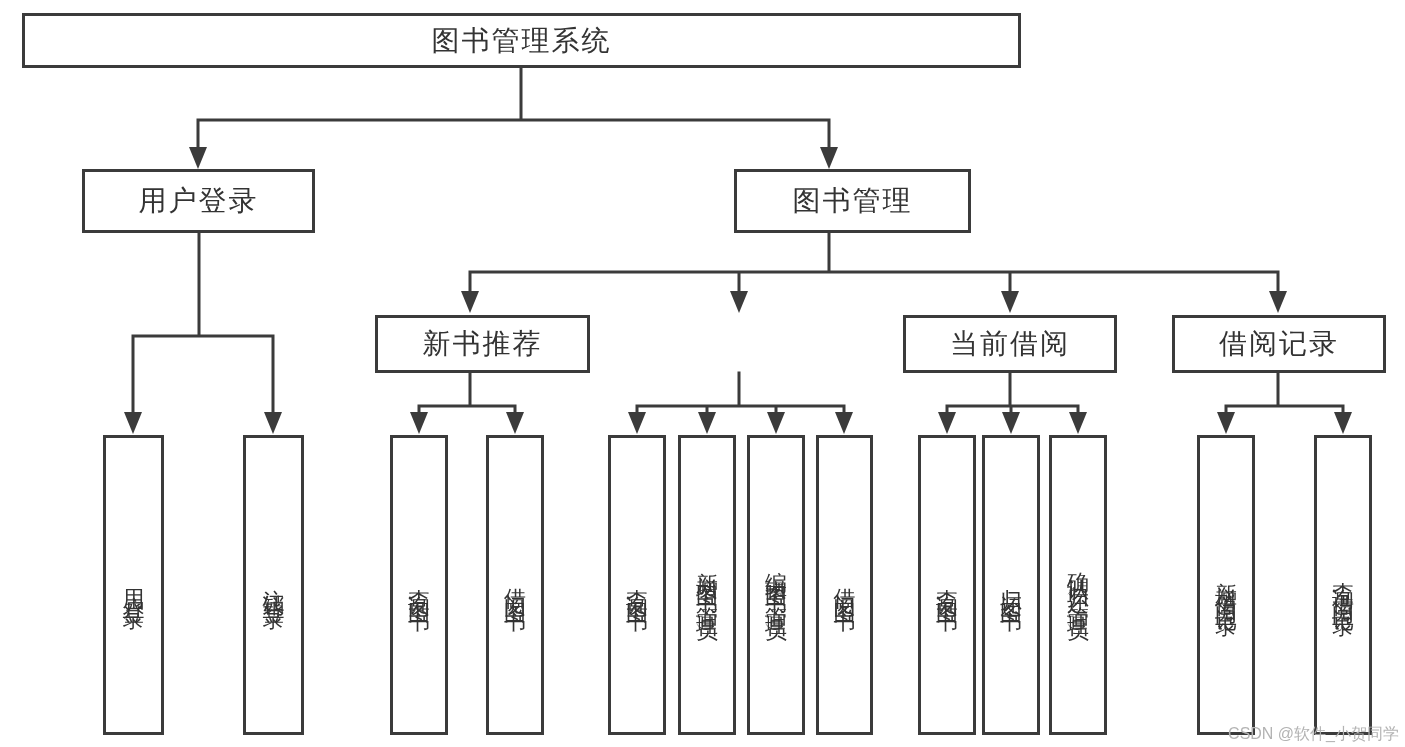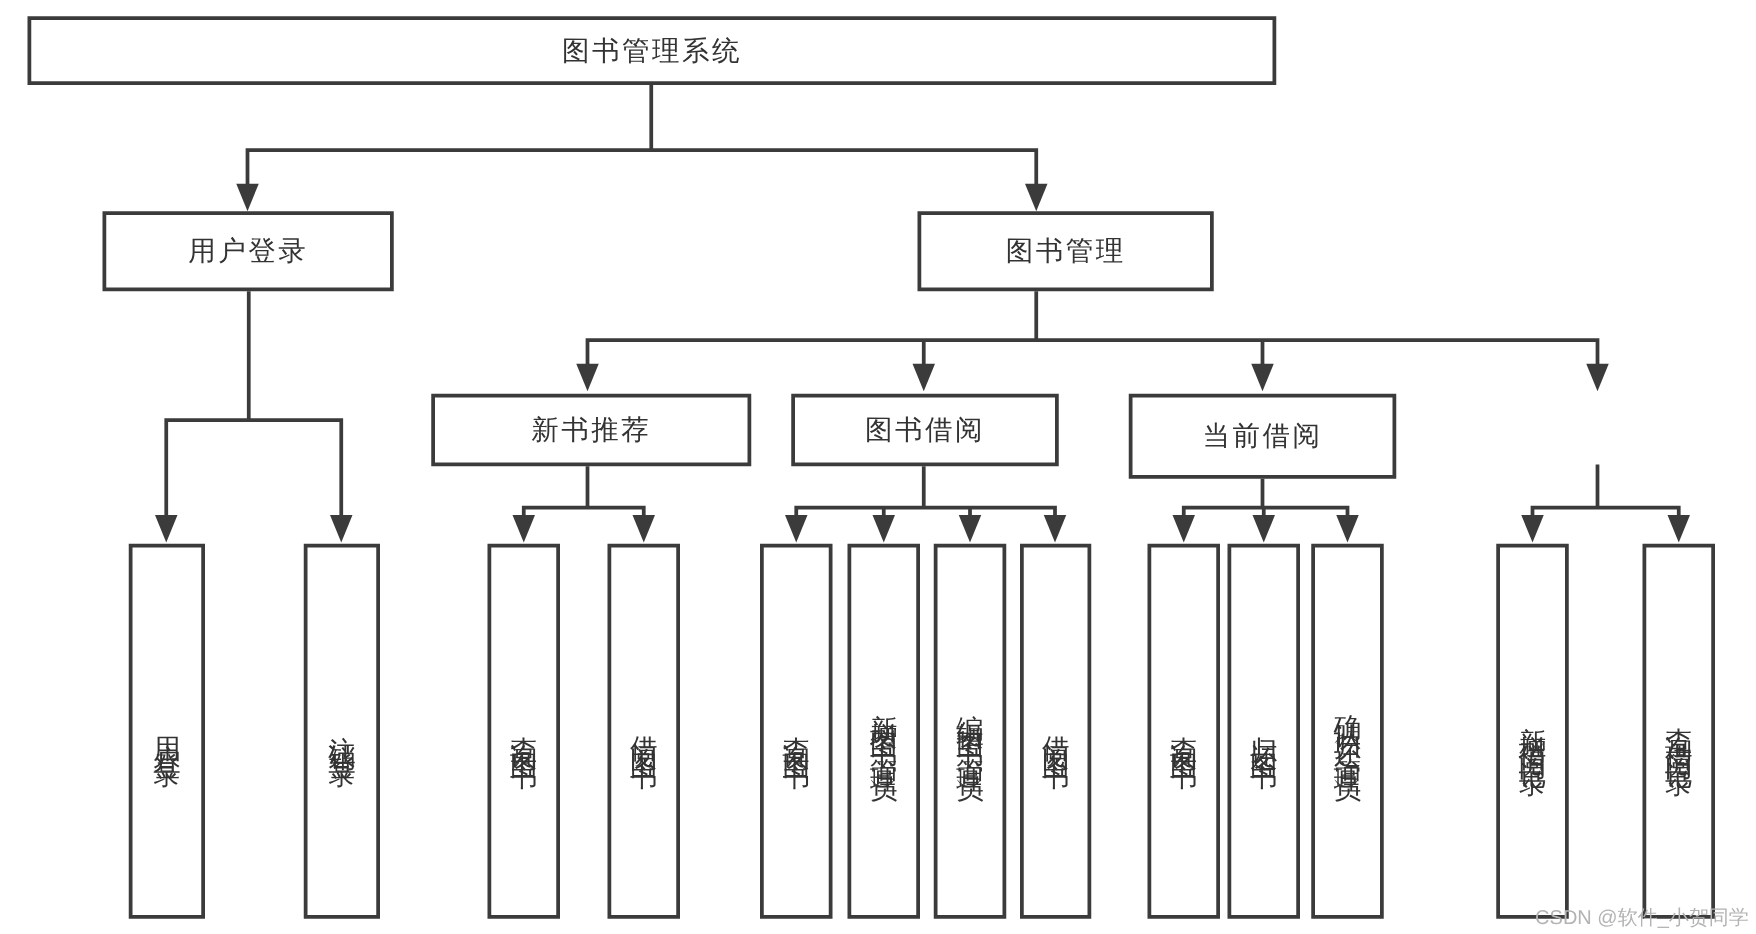--- a/index.html
+++ b/index.html
@@ -36,21 +36,21 @@
     position: absolute;
     border: 3px solid var(--line);
     background: var(--background);
     display: flex;
     align-items: center;
     justify-content: center;
     color: var(--text);
     z-index: 2;
   }
   .box .label {
-    font-size: 22px;
+    font-size: 28px;
     letter-spacing: 2px;
     white-space: nowrap;
   }
   .leaf { top: 435px; height: 300px; }
   .leaf .vlabel {
     writing-mode: vertical-rl;
     text-orientation: mixed;
     font-size: 22px;
     letter-spacing: 7px;
     color: var(--text);
@@ -117,28 +117,28 @@
     <span class="label">图书管理系统</span>
   </div>
 
   <div class="box" style="left:82px; top:169px; width:233px; height:64px;">
     <span class="label">用户登录</span>
   </div>
   <div class="box" style="left:734px; top:169px; width:237px; height:64px;">
     <span class="label">图书管理</span>
   </div>
 
-  <div class="box" style="left:345px; top:315px; width:256px; height:58px;">
+  <div class="box" style="left:375px; top:315px; width:215px; height:58px;">
     <span class="label">新书推荐</span>
   </div>
-  <div class="box" style="left:633px; top:315px; width:214px; height:58px;">
-    <span class="label">图书借阅</span>
+  <div class="box" style="left:903px; top:315px; width:214px; height:58px;">
+    <span class="label">当前借阅</span>
   </div>
-  <div class="box" style="left:903px; top:315px; width:214px; height:68px;">
-    <span class="label">当前借阅</span>
+  <div class="box" style="left:1172px; top:315px; width:214px; height:58px;">
+    <span class="label">借阅记录</span>
   </div>
 
   <div class="box leaf" style="left:103px; width:61px;">
     <span class="vlabel">用户登录</span>
   </div>
   <div class="box leaf" style="left:243px; width:61px;">
     <span class="vlabel">注销登录</span>
   </div>
 
   <div class="box leaf" style="left:390px; width:58px;">

